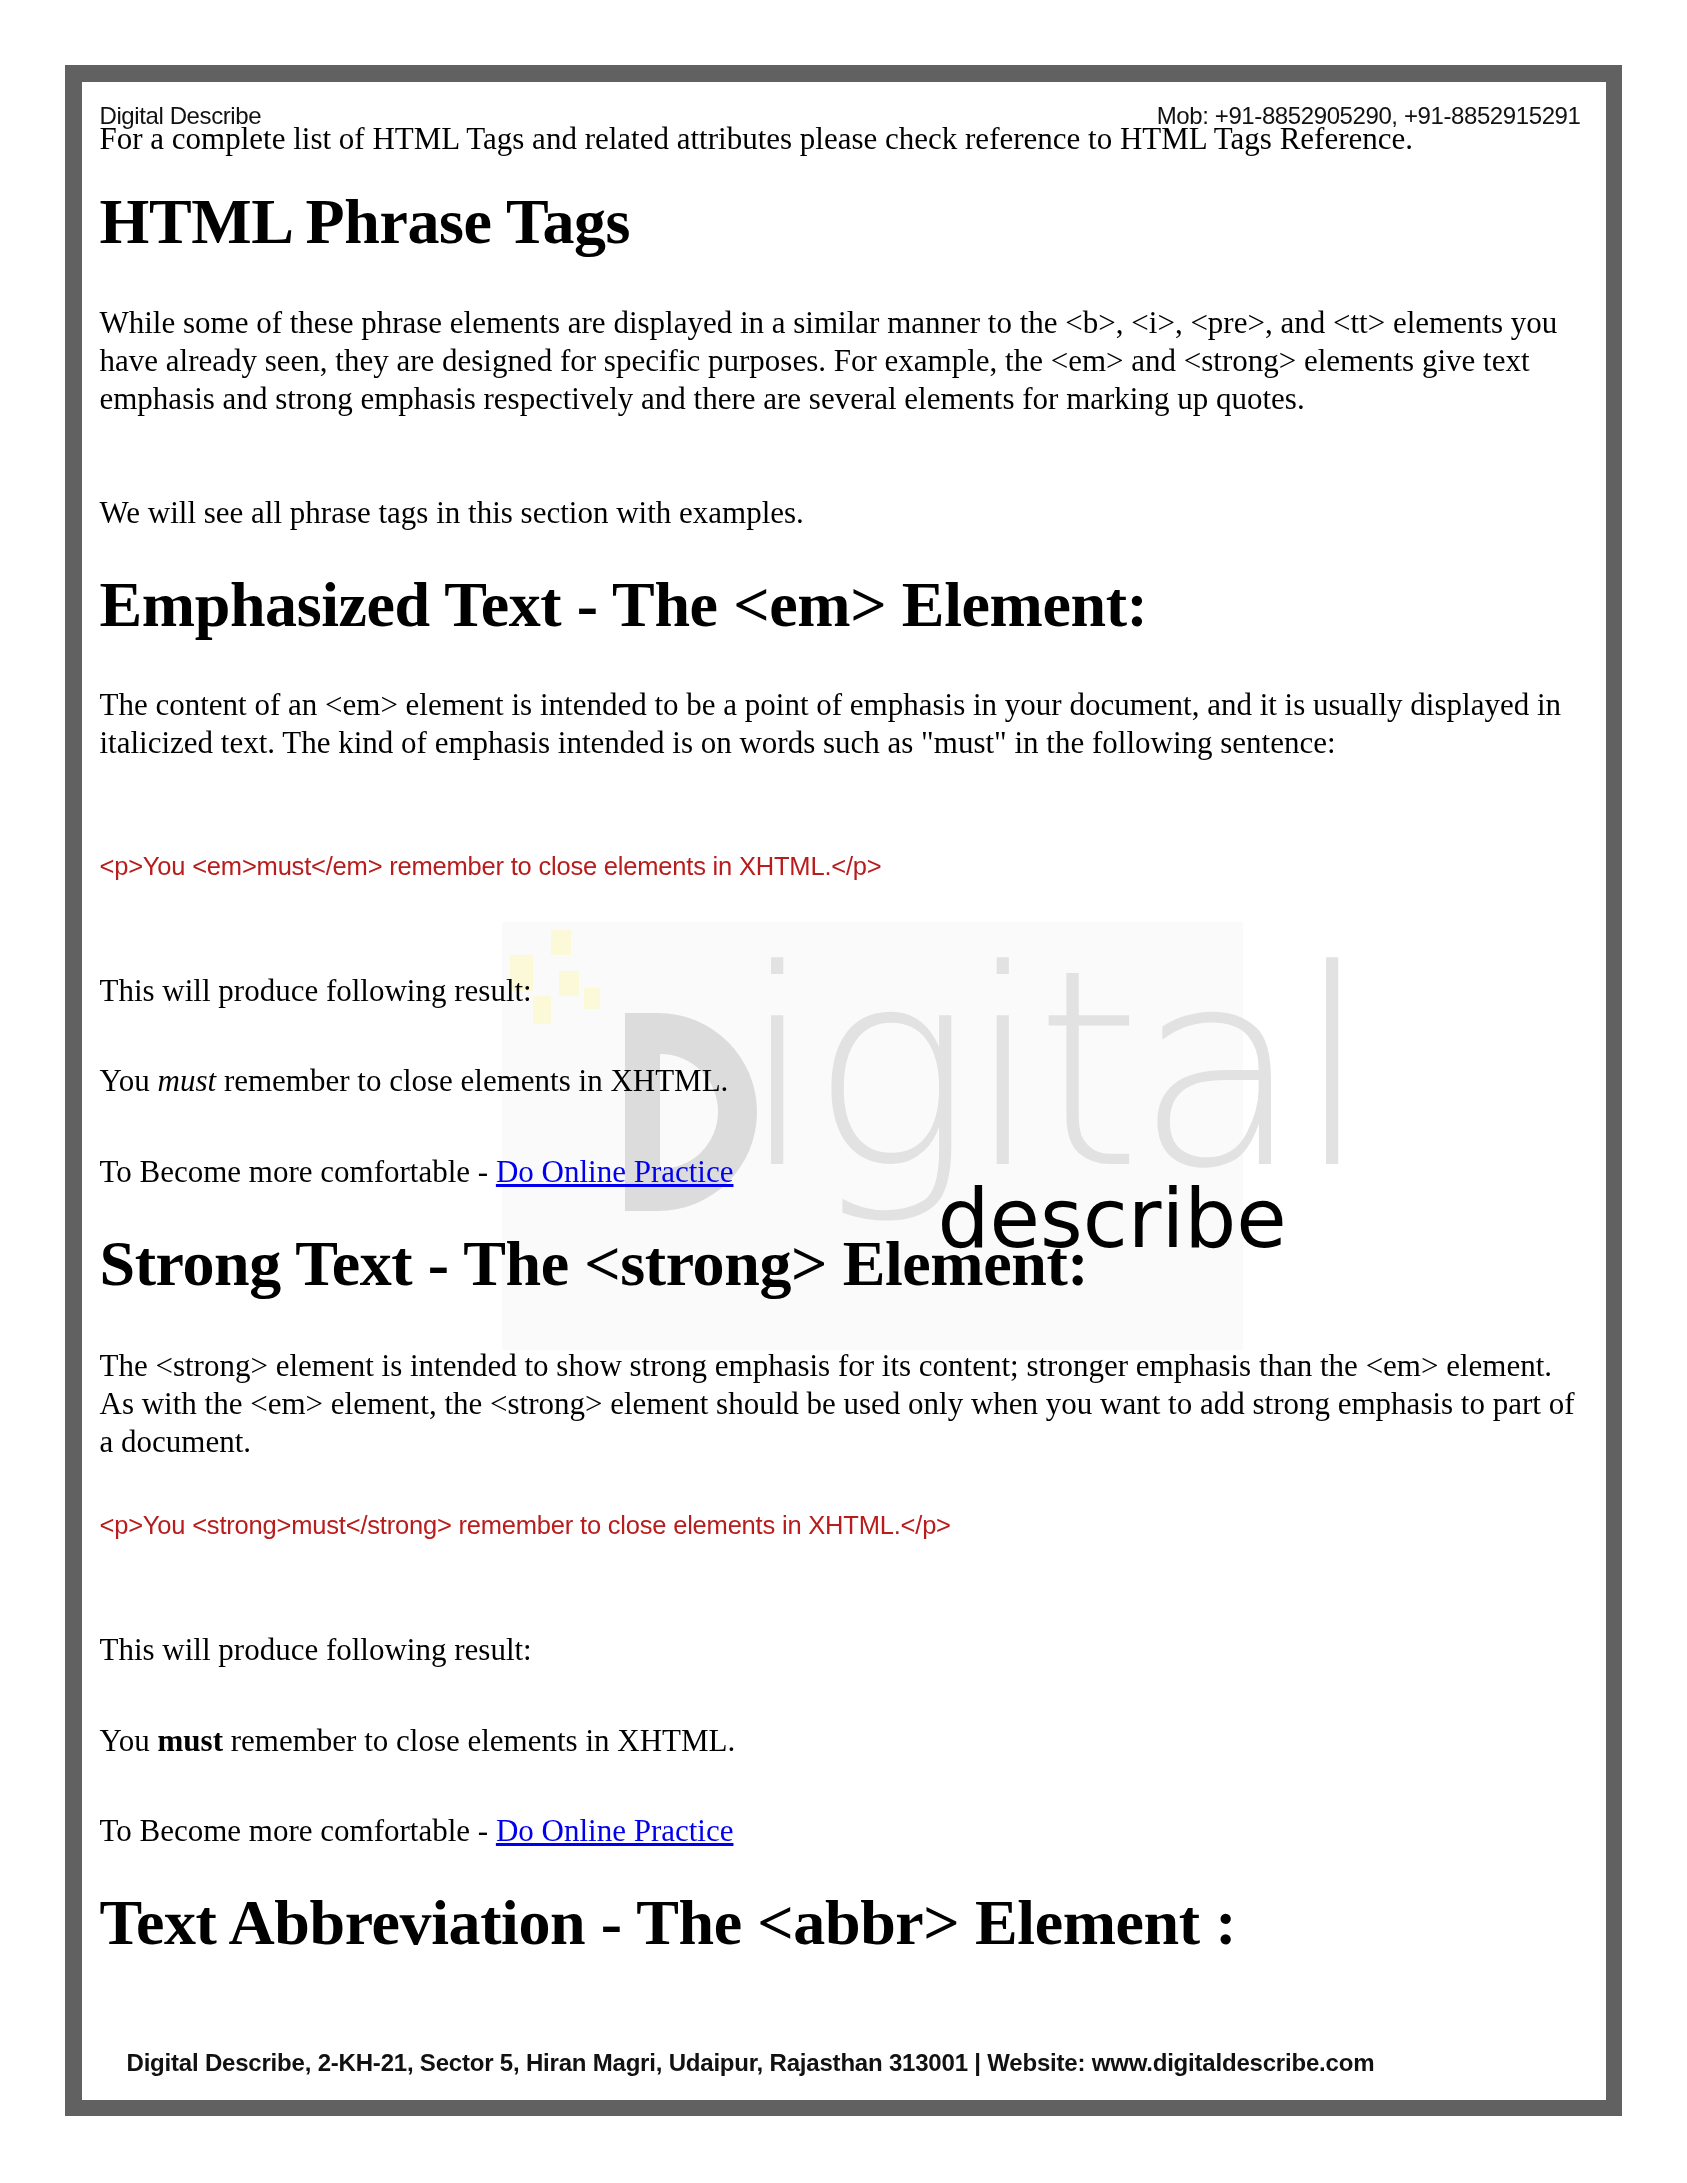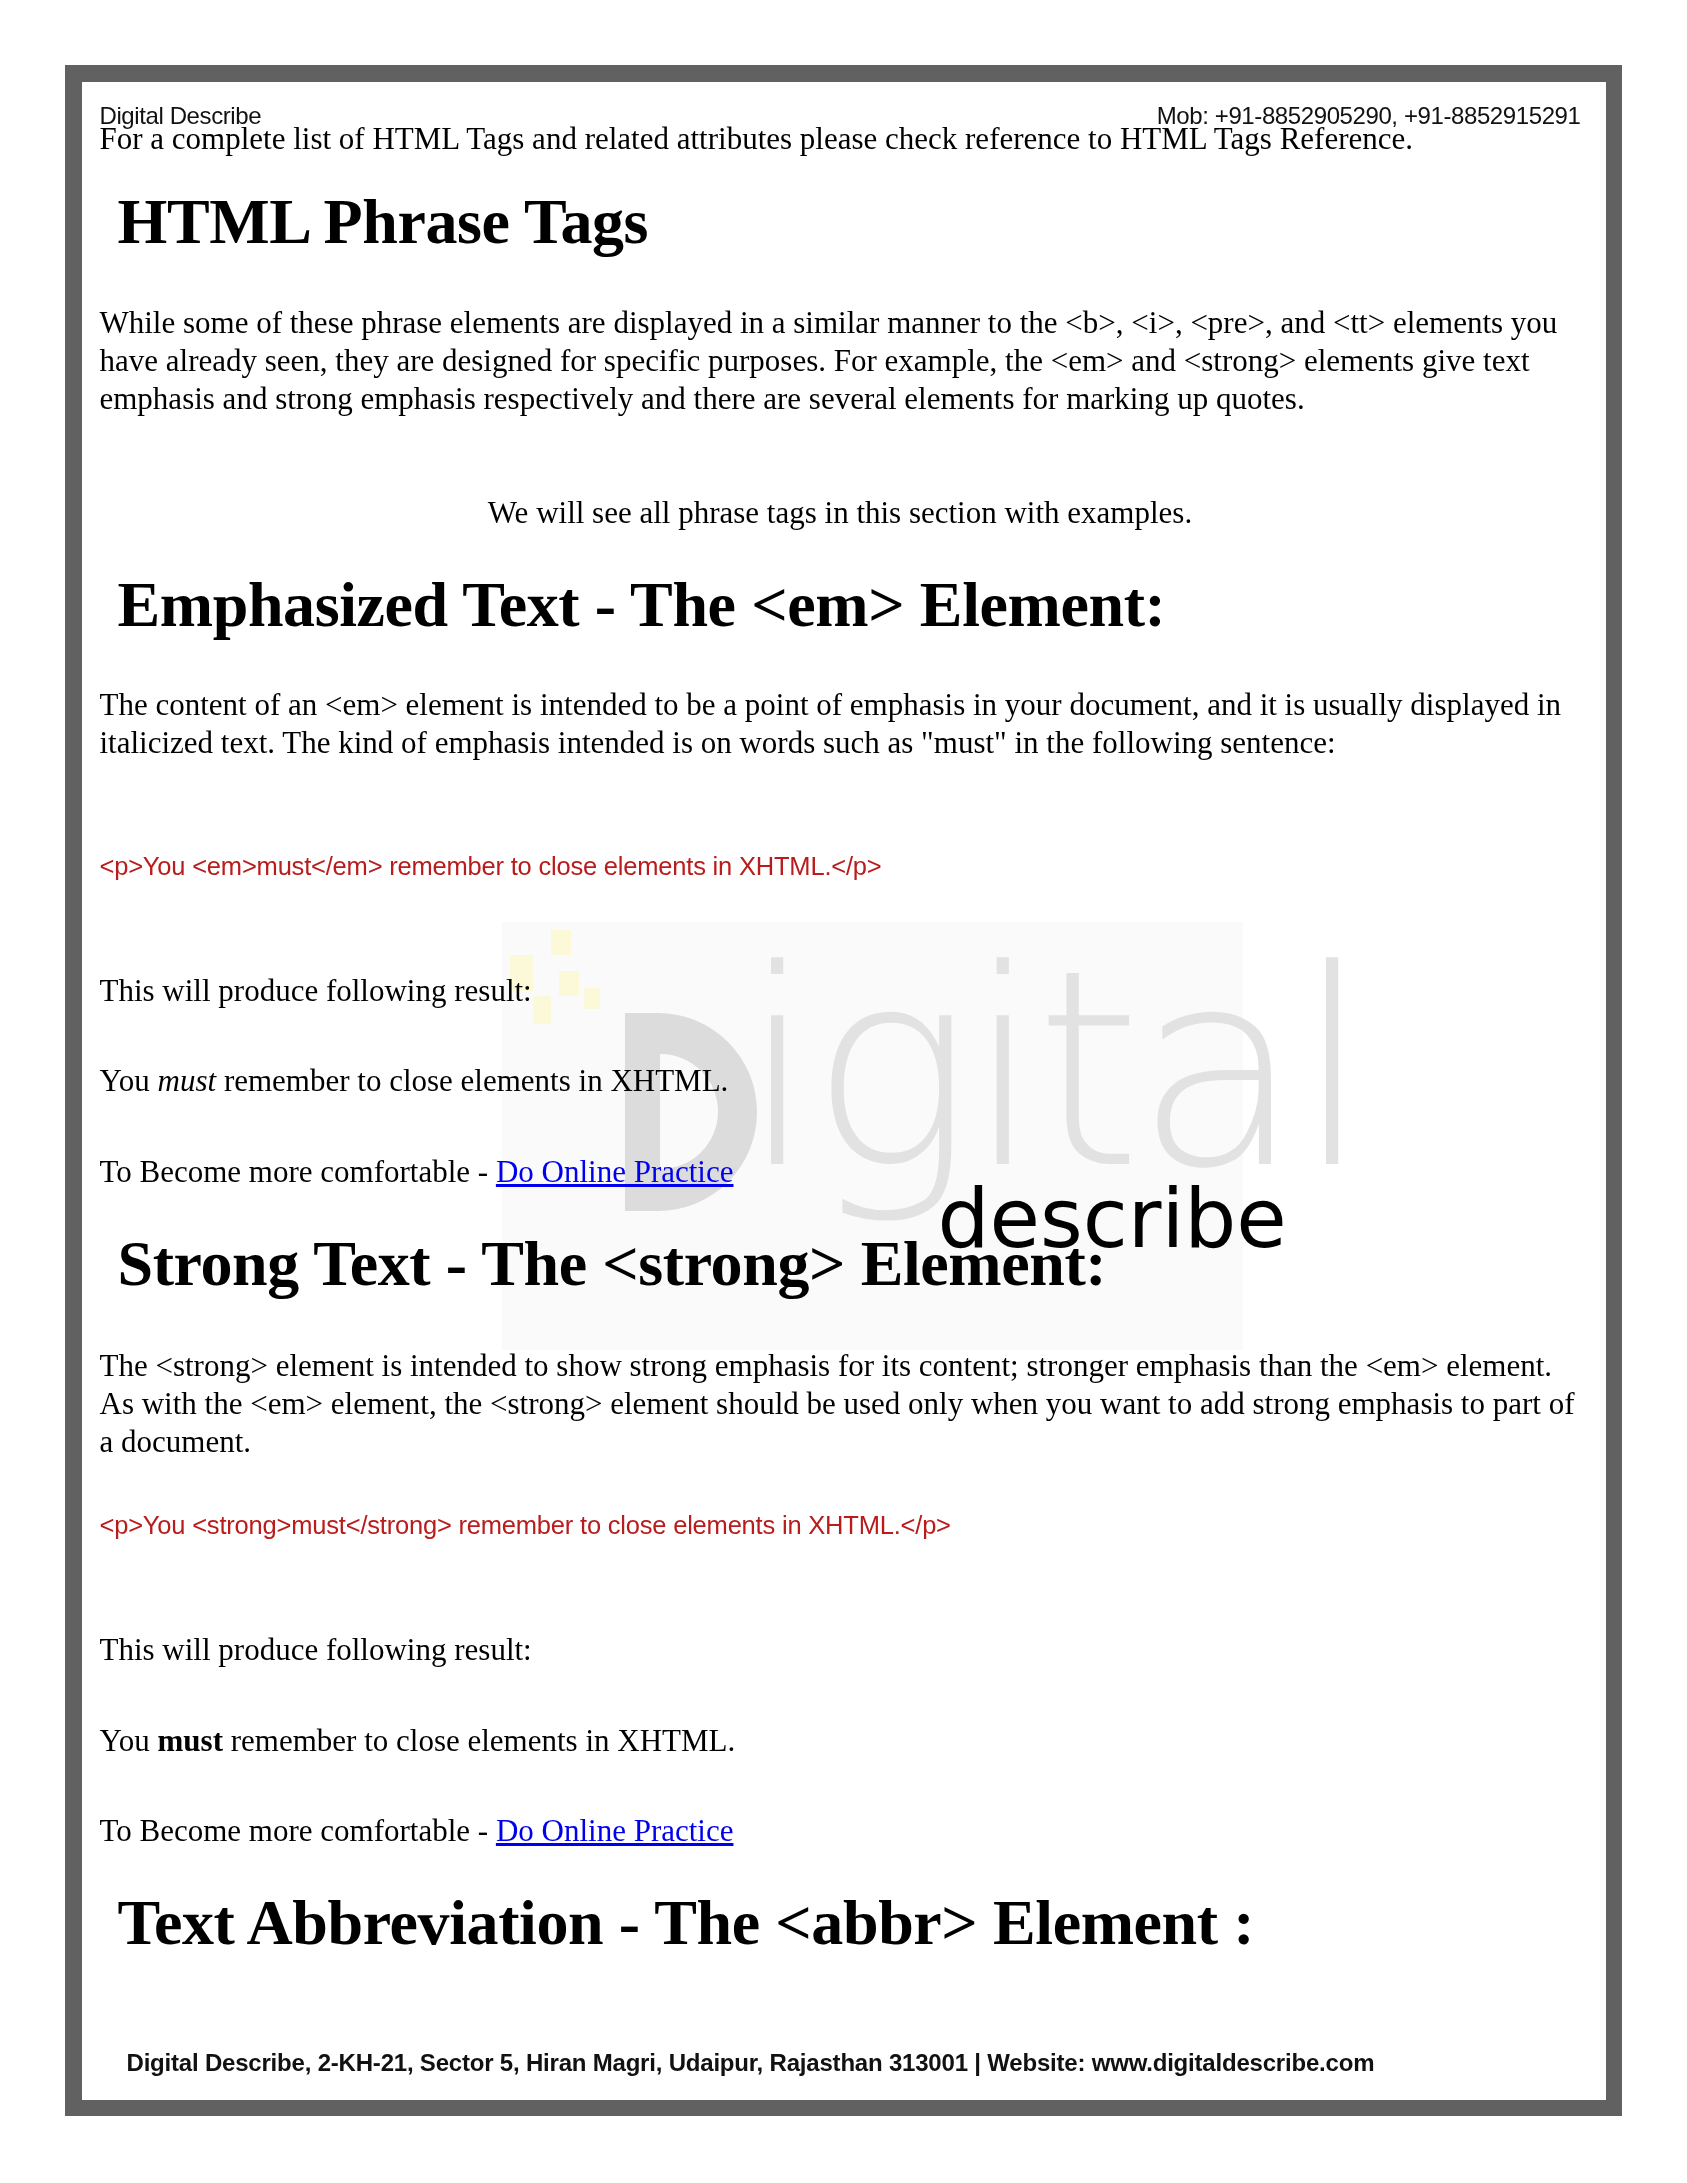--- a/index.html
+++ b/index.html
@@ -14,21 +14,21 @@
   }
   .header-row {
     position: absolute; left: 18px; right: 25px; top: 18px; height: 33px;
     display: flex; justify-content: space-between; align-items: center;
     font-family: "Liberation Sans", "DejaVu Sans", sans-serif; font-weight: normal;
     font-size: 24px; color: #111; letter-spacing: -0.4px;
   }
   .serif { font-family: "Liberation Serif", "DejaVu Serif", serif; color: #000; }
   .abs { position: absolute; left: 18px; right: 25px; margin: 0; }
   .body-text { font-size: 31px; line-height: 38px; }
-  .h1 { font-size: 64px; font-weight: bold; line-height: 74px; letter-spacing: -0.4px; margin-left: 18px; }
+  .h1 { font-size: 64px; font-weight: bold; line-height: 74px; letter-spacing: -0.4px; }
   .code-line {
     font-family: "Liberation Sans", "DejaVu Sans", sans-serif; font-size: 25.5px; color: #b91c1c; letter-spacing: -0.2px;
   }
   a.link { color: #0000ee; text-decoration: underline; }
   .footer {
     position: absolute; left: 45px; right: 25px; bottom: 18px; height: 33px;
     font-family: "Liberation Sans", "DejaVu Sans", sans-serif; font-weight: bold;
     font-size: 24px; color: #111; letter-spacing: -0.2px;
   }
   
@@ -63,21 +63,21 @@
       <span>Digital Describe</span>
       <span>Mob: +91-8852905290, +91-8852915291</span>
     </div>
 
     <p class="abs serif body-text" style="top:38px;">For a complete list of HTML Tags and related attributes please check reference to HTML Tags Reference.</p>
 
     <h1 class="abs serif h1" style="top:103px;">HTML Phrase Tags</h1>
 
     <p class="abs serif body-text" style="top:222px;">While some of these phrase elements are displayed in a similar manner to the &lt;b&gt;, &lt;i&gt;, &lt;pre&gt;, and &lt;tt&gt; elements you have already seen, they are designed for specific purposes. For example, the &lt;em&gt; and &lt;strong&gt; elements give text emphasis and strong emphasis respectively and there are several elements for marking up quotes.</p>
 
-    <p class="abs serif body-text" style="top:412px;text-align:center;">We will see all phrase tags in this section with examples.</p>
+    <p class="abs serif body-text" style="top:412px;">We will see all phrase tags in this section with examples.</p>
 
     <h1 class="abs serif h1" style="top:486px;">Emphasized Text - The &lt;em&gt; Element:</h1>
 
     <p class="abs serif body-text" style="top:604px;">The content of an &lt;em&gt; element is intended to be a point of emphasis in your document, and it is usually displayed in italicized text. The kind of emphasis intended is on words such as "must" in the following sentence:</p>
 
     <p class="abs code-line" style="top:770px;">&lt;p&gt;You &lt;em&gt;must&lt;/em&gt; remember to close elements in XHTML.&lt;/p&gt;</p>
 
     <p class="abs serif body-text" style="top:890px;">This will produce following result:</p>
 
     <p class="abs serif body-text" style="top:980px;"><span>You </span><em>must</em><span> remember to close elements in XHTML.</span></p>

